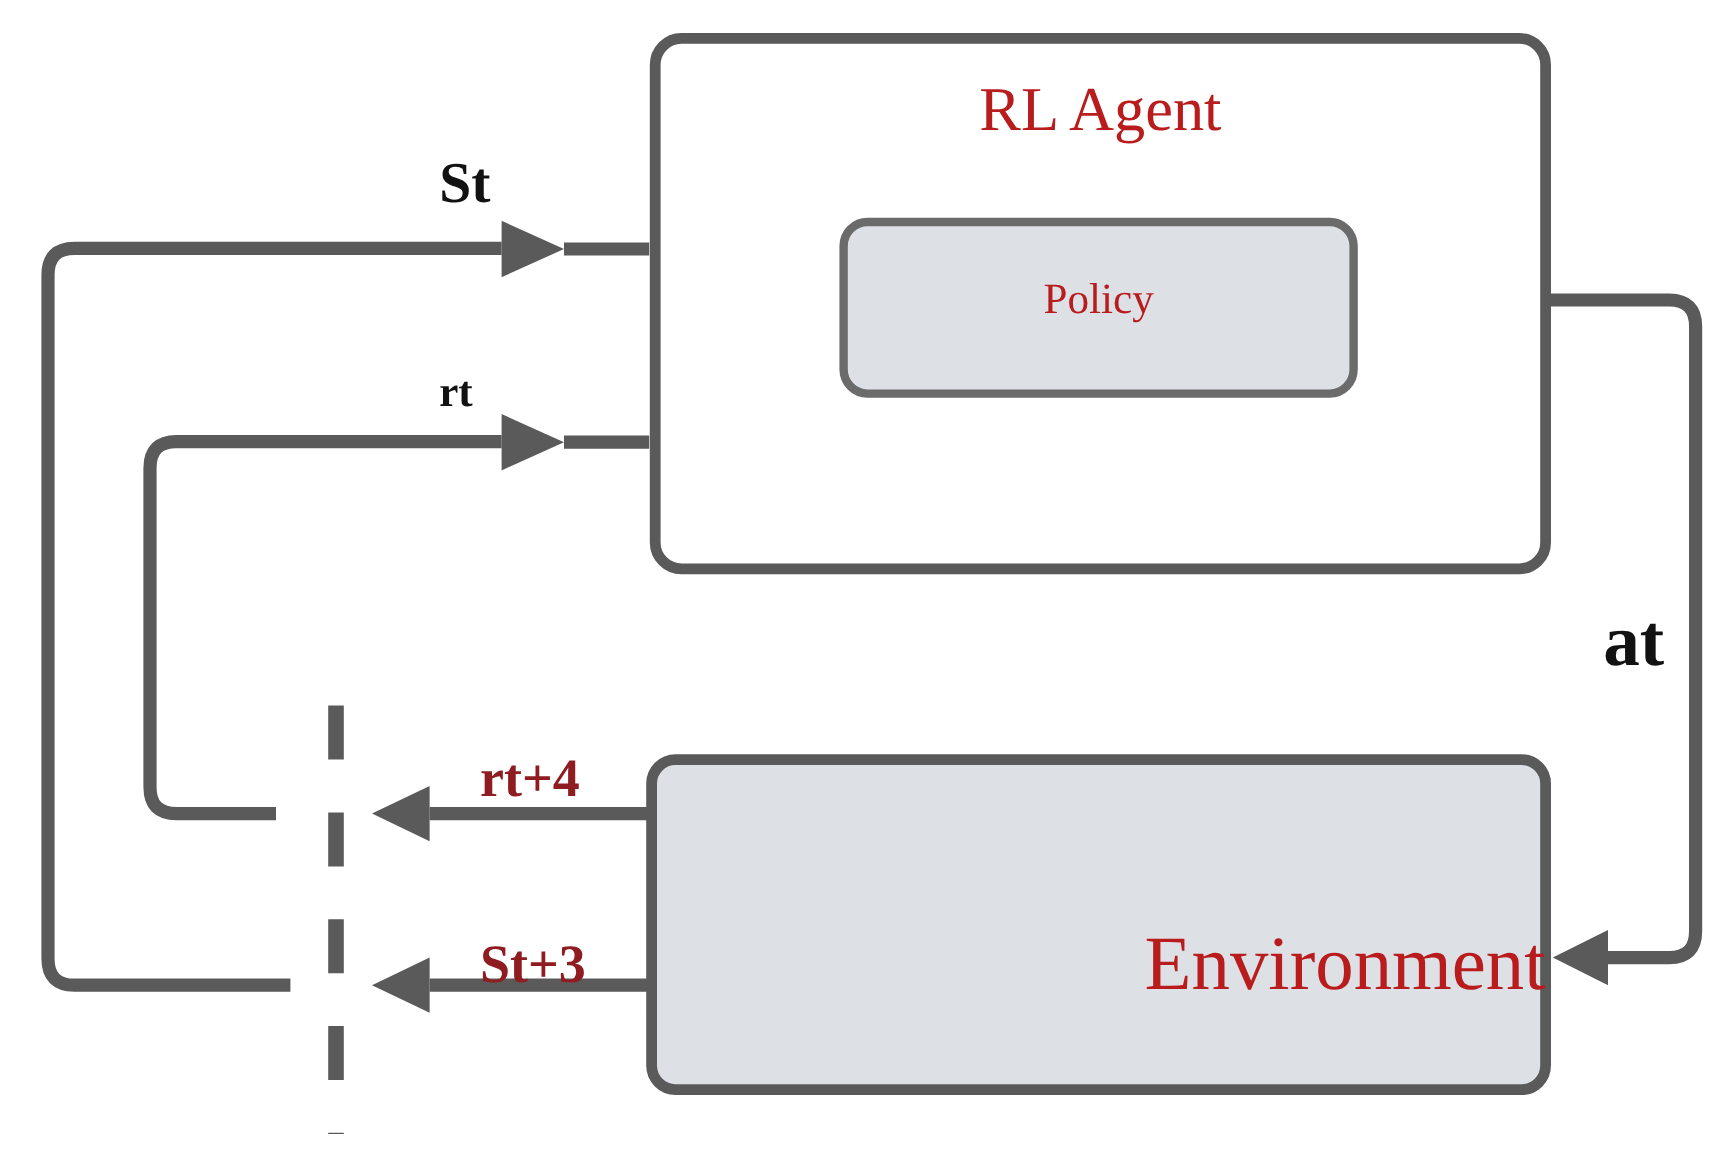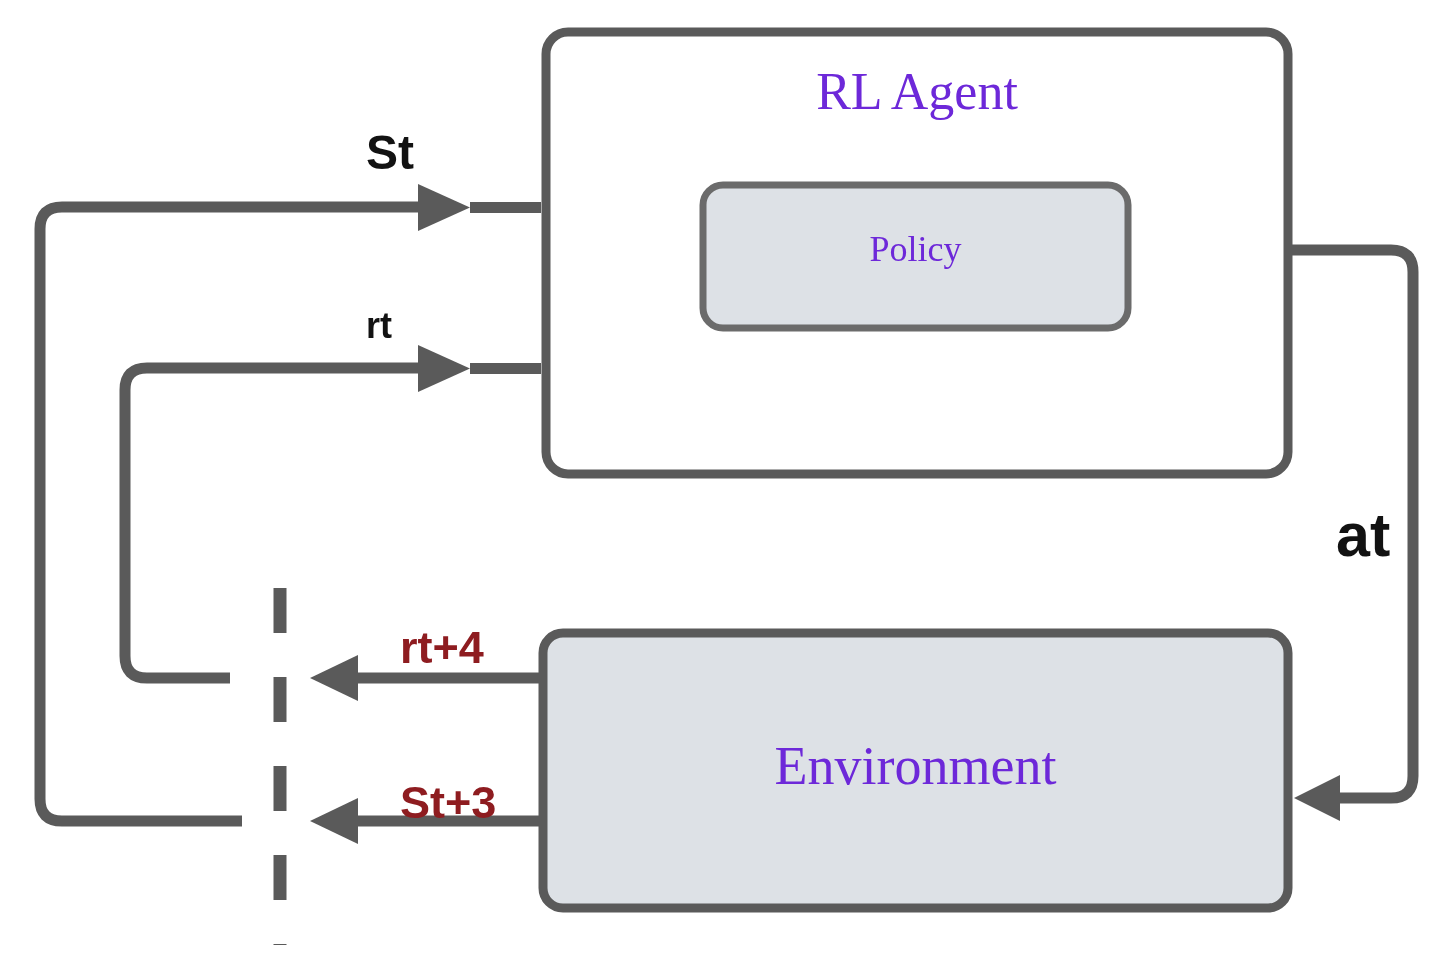--- a/index.html
+++ b/index.html
@@ -17,49 +17,50 @@
   #canvas {
     position: absolute;
     top: 0;
     left: 0;
     width: 1447px;
     height: 973px;
   }
   .node-label {
     position: absolute;
     font-family: "Liberation Serif", "DejaVu Serif", serif;
-    color: #6d28d9;
+    color: #b91c1c;
     white-space: nowrap;
     text-align: center;
     pointer-events: none;
   }
   #rl-agent-title {
     left: 546px;
     top: 62px;
     width: 742px;
     font-size: 52px;
     line-height: 60px;
   }
   #policy-title {
     left: 703px;
     top: 222px;
     width: 425px;
     font-size: 36px;
     line-height: 54px;
   }
   #environment-title {
     left: 543px;
-    top: 735px;
+    top: 772px;
     width: 745px;
-    font-size: 54px;
+    font-size: 64px;
     line-height: 62px;
+    text-align: right;
   }
   .edge-label {
     position: absolute;
-    font-family: Liberation Sans, sans-serif;
+    font-family: Liberation Serif, serif;
     font-weight: bold;
     white-space: nowrap;
     pointer-events: none;
   }
   .edge-label.dark { color: #121212; }
   .edge-label.red  { color: #8e1c20; }
 
   #label-st    { left: 366px; top: 125px; font-size: 48px; }
   #label-rt    { left: 366px; top: 305px; font-size: 36px; }
   #label-at    { left: 1336px; top: 500px; font-size: 61px; }

